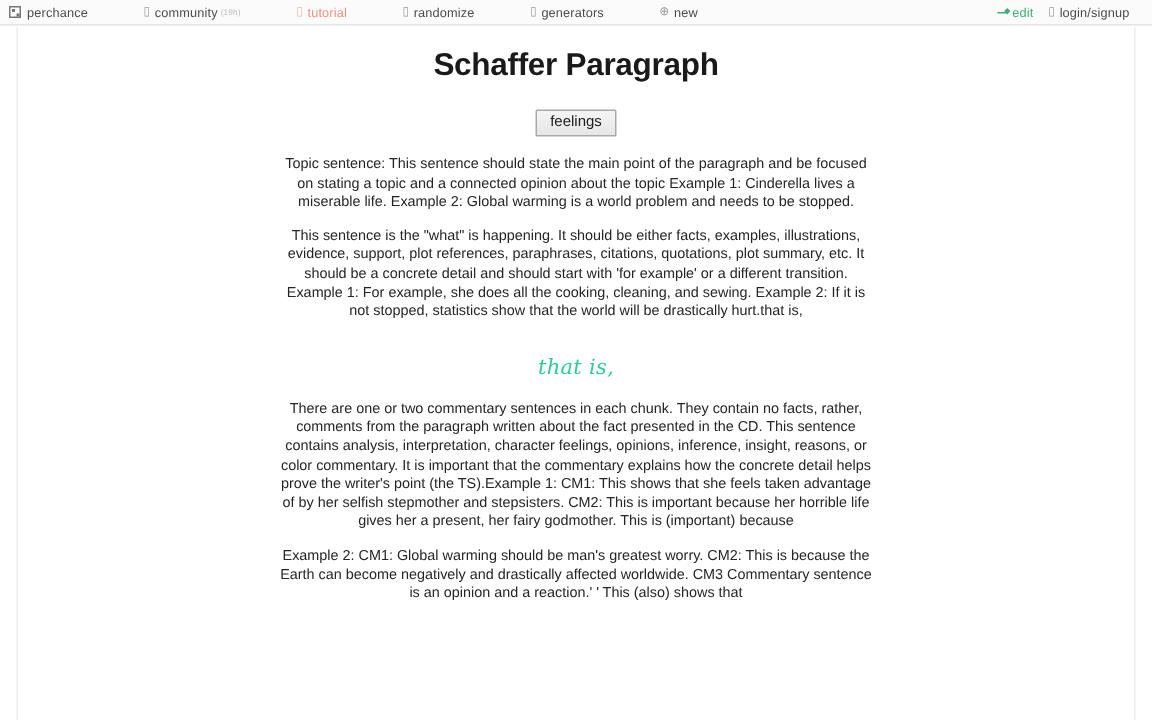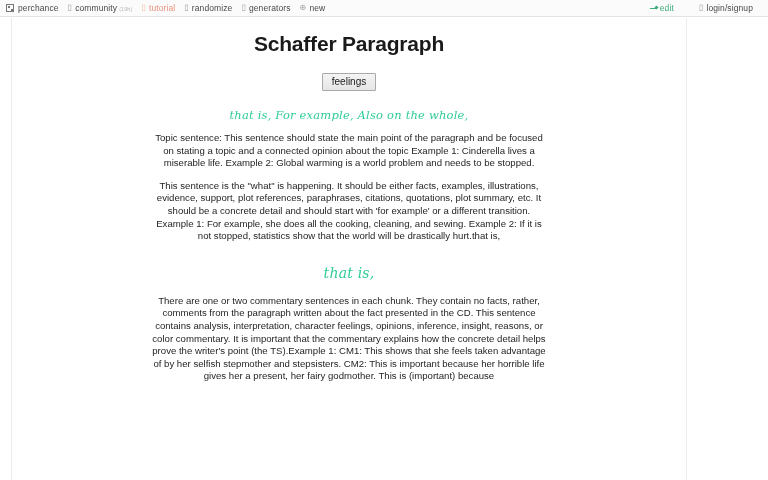--- a/index.html
+++ b/index.html
@@ -18,21 +18,21 @@
     background: #fbfbfb;
     border-bottom: 1px solid #e3e3e3;
     display: flex;
     align-items: center;
     font-size: 8.5px;
     color: #555;
     padding: 0 6px;
     box-sizing: border-box;
     white-space: nowrap;
   }
-  .nav-left { display: flex; align-items: center; flex: 1 1 auto; }
+  .nav-left { display: flex; align-items: center; flex: 1 1 auto; gap: 28px; }
   .nav-right { display: flex; align-items: center; }
 
   .nav-item {
     display: inline-flex;
     align-items: center;
     color: #4a4a4a;
     text-decoration: none;
     margin-right: 9px;
     letter-spacing: .1px;
   }
@@ -86,28 +86,28 @@
     position: relative;
   }
   .edit-glyph::after {
     content: "";
     position: absolute;
     right: -1px; top: -1.5px;
     width: 3px; height: 3px;
     background: #3fae7a;
     transform: rotate(45deg);
   }
-  .nav-item.edit { color: #3fae7a; margin-right: 25px; }
+  .nav-item.edit { color: #3fae7a; margin-right: 10px; }
 
   
   .page-frame {
     position: absolute;
     left: 11px;
     top: 18px;
-    width: 676px;
+    width: 746px;
     height: 462px;
     background: #ffffff;
     border-left: 1px solid #ececec;
     border-right: 1px solid #ececec;
     box-sizing: border-box;
     overflow: hidden;
   }
 
   .content {
     width: 100%;
@@ -215,26 +215,26 @@
 
 <div class="page-frame">
   <div class="content">
 
     <h1 class="page-title">Schaffer Paragraph</h1>
 
     <div class="btn-row">
       <button class="randomize-btn">feelings</button>
     </div>
 
-    <div class="script-heading">that is, For example, Also on the whole,</div>
 
     <p class="para">Topic sentence: This sentence should state the main point of the paragraph and be focused on stating a topic and a connected opinion about the topic Example 1: Cinderella lives a miserable life. Example 2: Global warming is a world problem and needs to be stopped.</p>
 
     <p class="para">This sentence is the "what" is happening. It should be either facts, examples, illustrations, evidence, support, plot references, paraphrases, citations, quotations, plot summary, etc. It should be a concrete detail and should start with 'for example' or a different transition. Example 1: For example, she does all the cooking, cleaning, and sewing. Example 2: If it is not stopped, statistics show that the world will be drastically hurt.that is,</p>
 
     <div class="script-heading big">that is,</div>
 
     <p class="para">There are one or two commentary sentences in each chunk. They contain no facts, rather, comments from the paragraph written about the fact presented in the CD. This sentence contains analysis, interpretation, character feelings, opinions, inference, insight, reasons, or color commentary. It is important that the commentary explains how the concrete detail helps prove the writer's point (the TS).Example 1: CM1: This shows that she feels taken advantage of by her selfish stepmother and stepsisters. CM2: This is important because her horrible life gives her a present, her fairy godmother. This is (important) because</p>
 
 
+    <p class="para">Example 2: CM1: Global warming should be man's greatest worry. CM2: This is because the Earth can become negatively and drastically affected worldwide. CM3 Commentary sentence is an opinion and a reaction.' ' This (also) shows that</p>
 
   </div>
 </div>
 
 </body></html>

